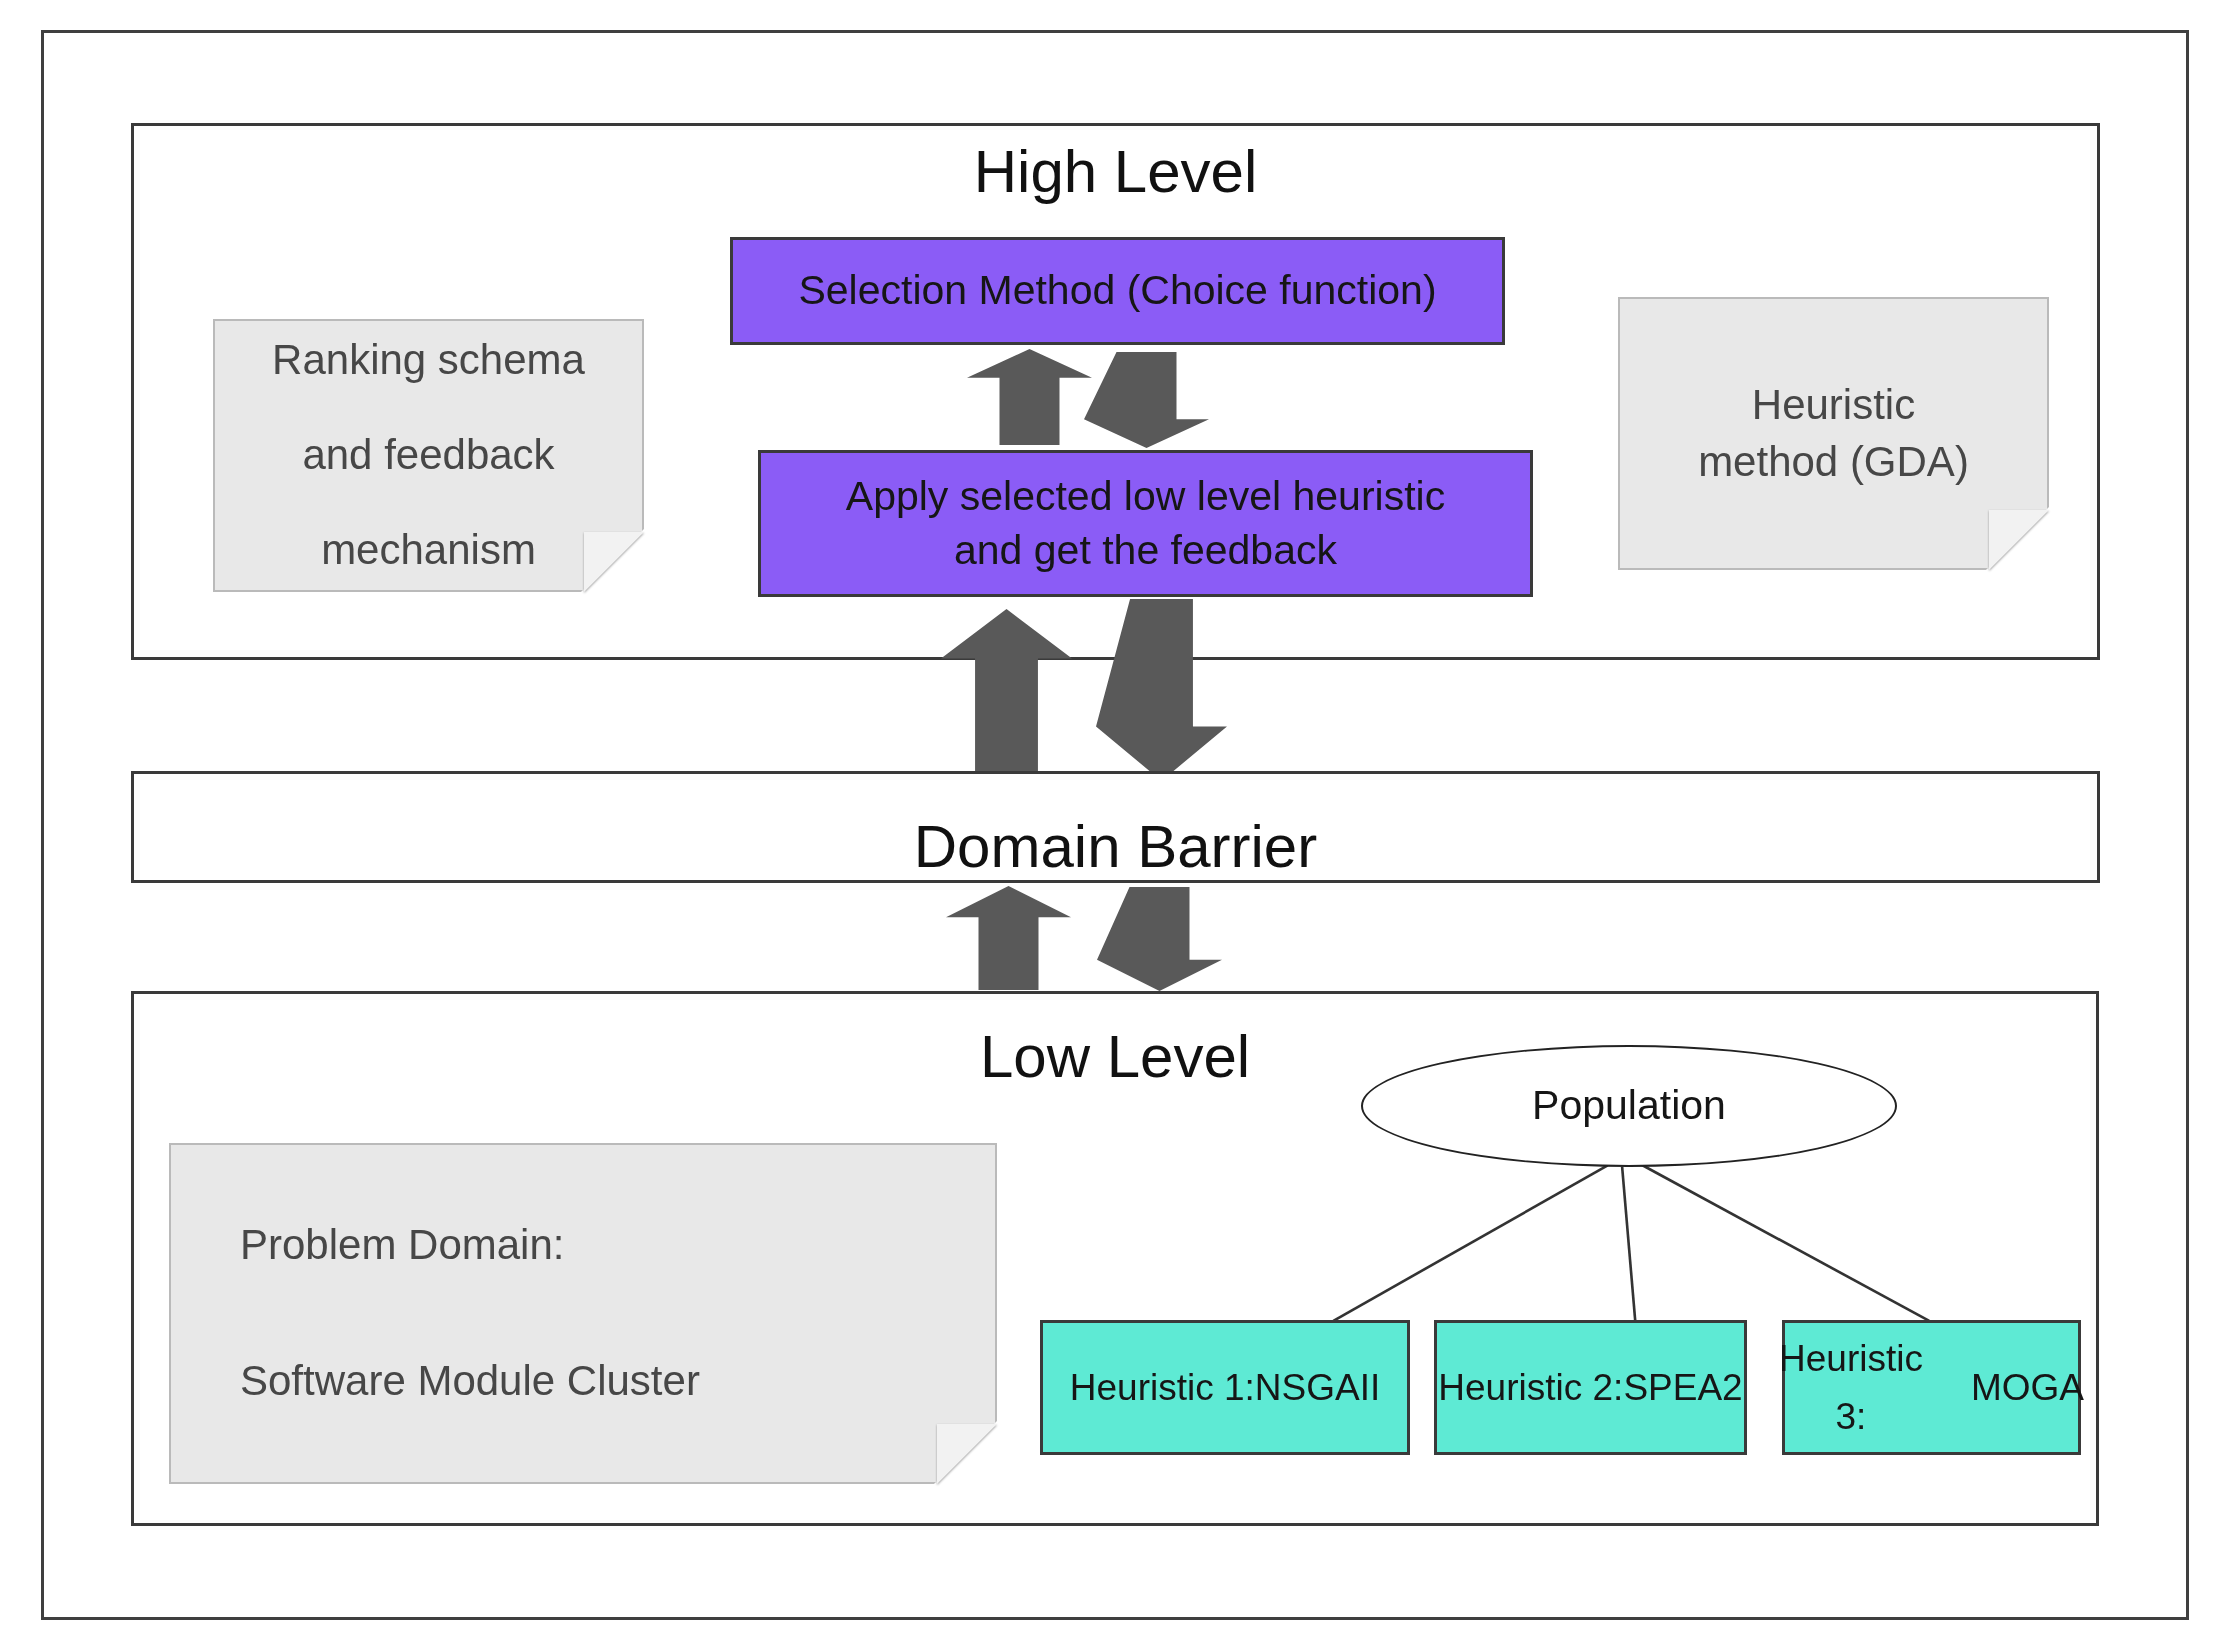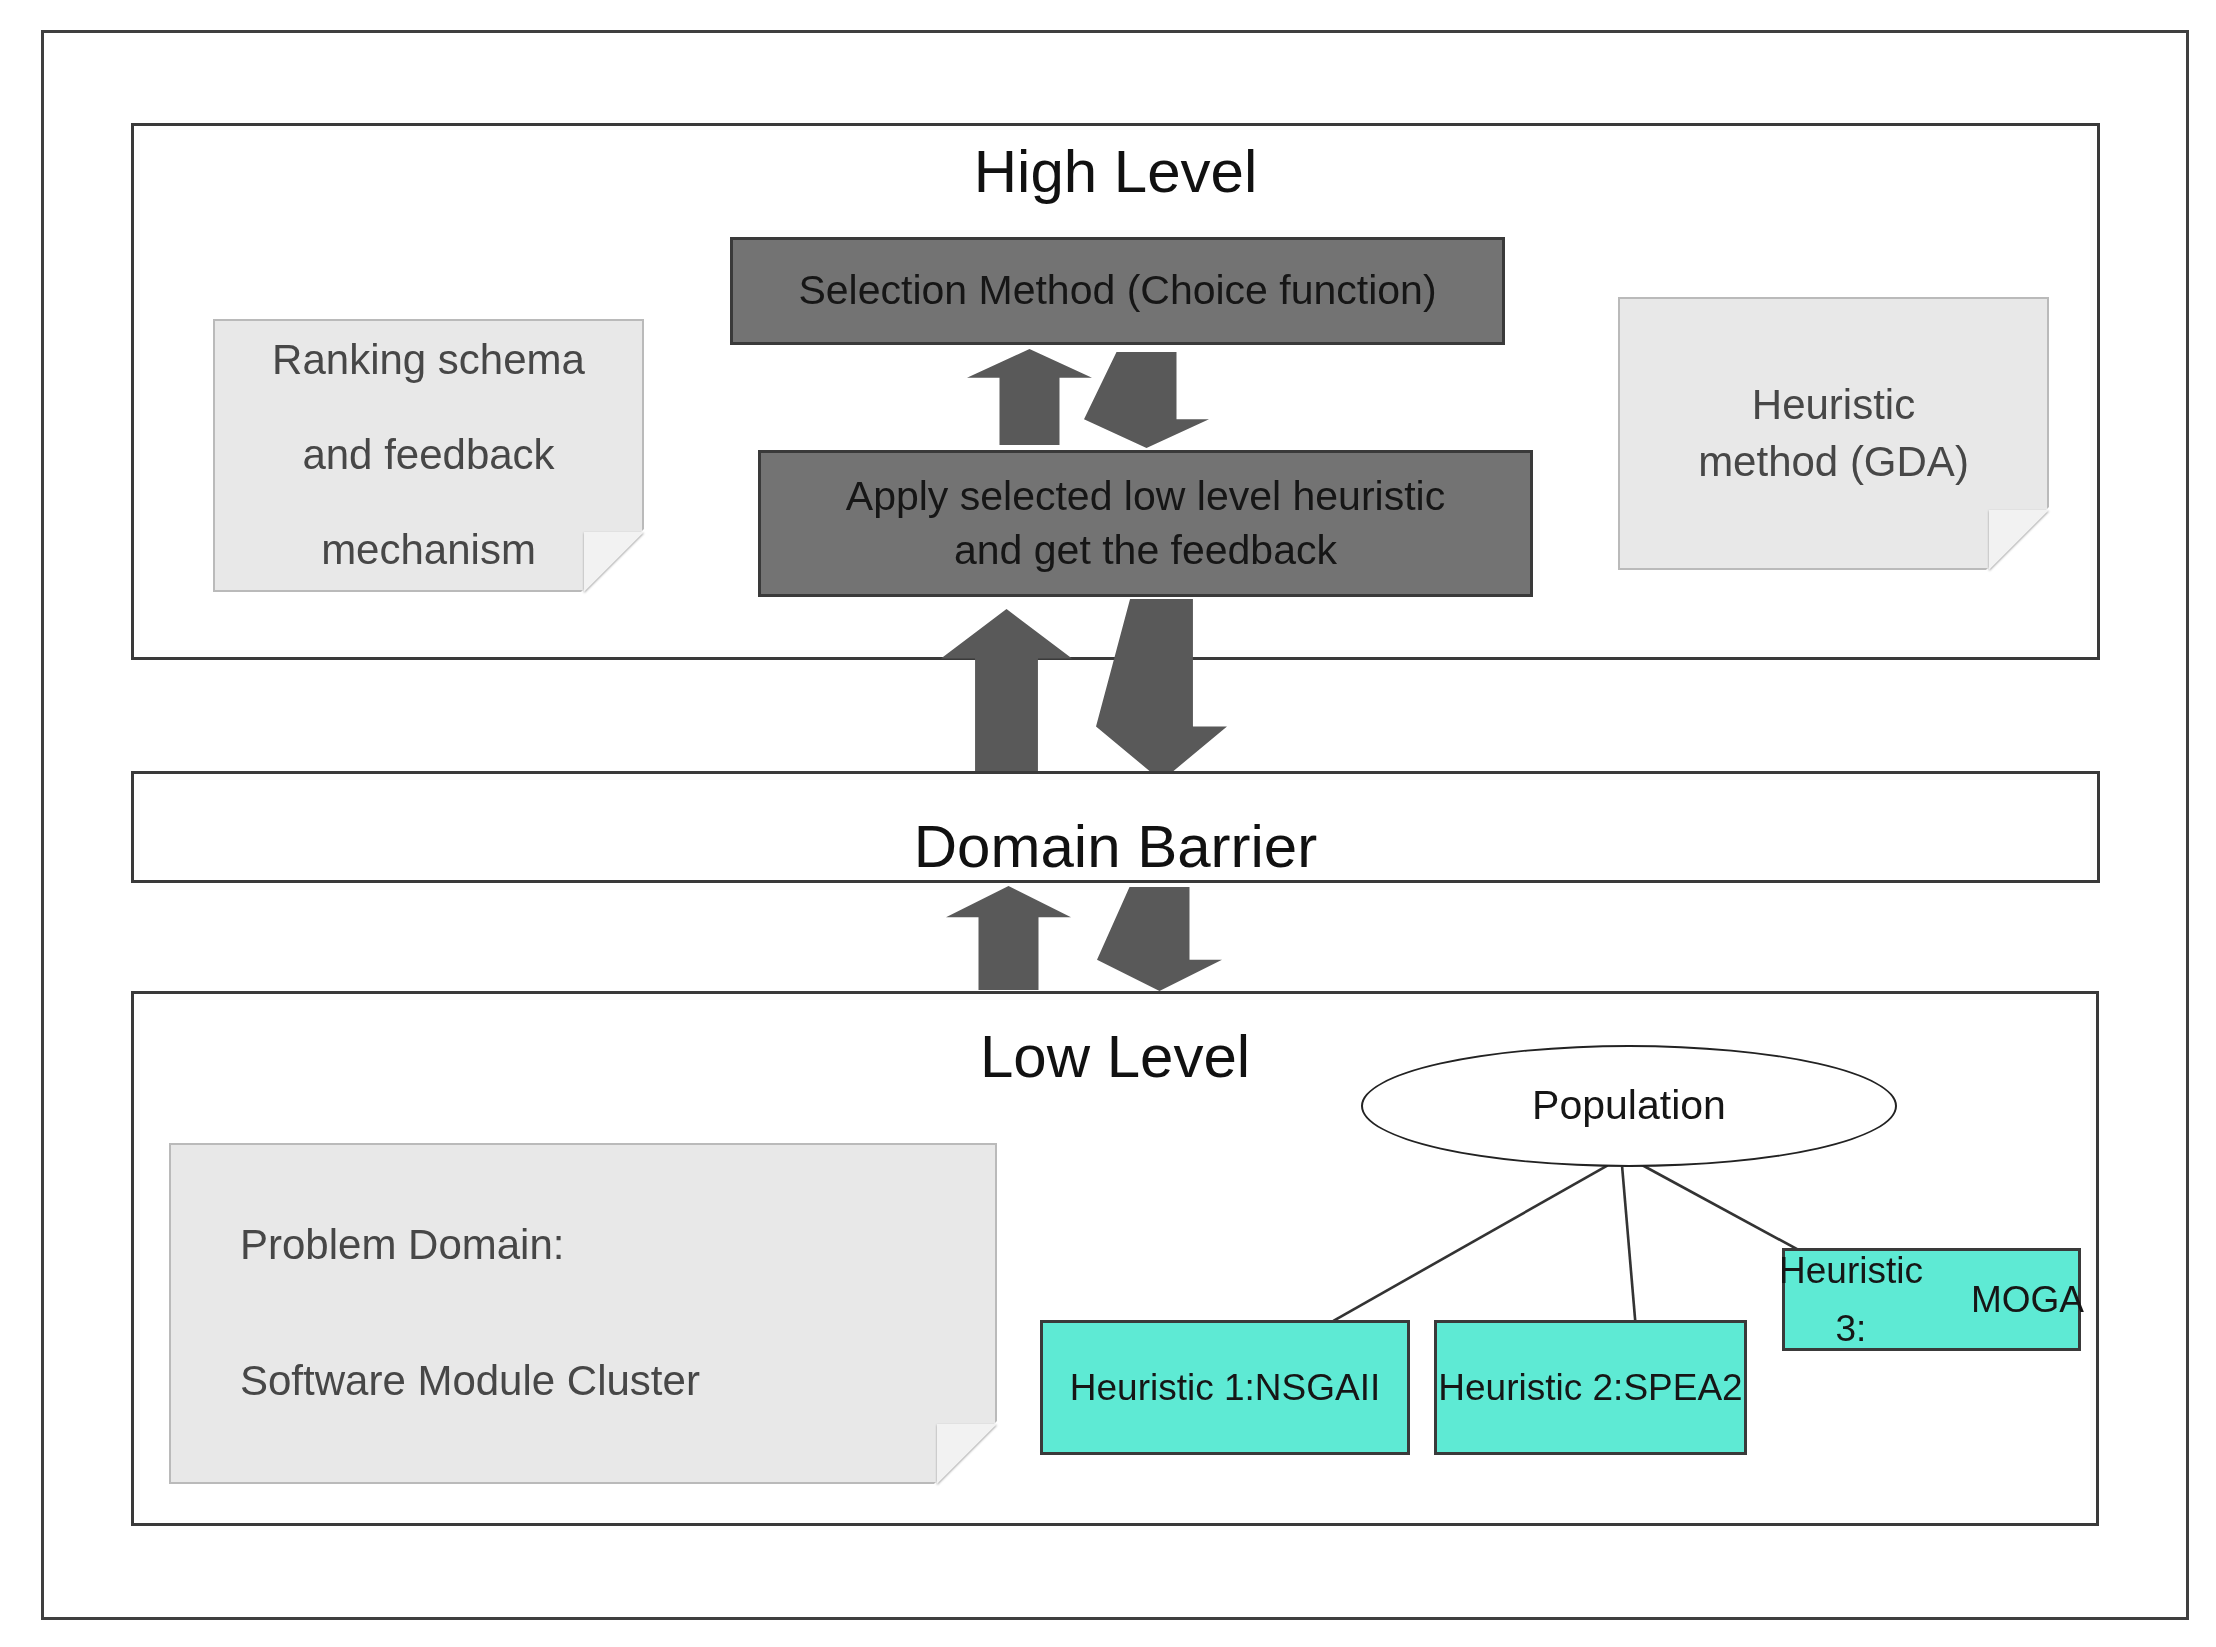--- a/index.html
+++ b/index.html
@@ -1,21 +1,21 @@
 <!DOCTYPE html>
 <html style="font-size:10.5px"><head>
 <meta charset="utf-8">
 <style>
   html,body{margin:0;padding:0;background:#ffffff;}
   body{font-family:"Liberation Sans", sans-serif;color:#1a1a1a;}
   .canvas{position:relative;width:2216px;height:1647px;background:#ffffff;overflow:hidden;}
   .abs{position:absolute;box-sizing:border-box;}
   .frame{border:3.3px solid #3f3f3f;background:#ffffff;}
   .section{border:3.9px solid #3a3a3a;background:#ffffff;}
-  .whitebox{border:3.9px solid #3a3a3a;background:#737373;display:flex;flex-direction:column;align-items:center;justify-content:center;text-align:center;}
+  .whitebox{border:3.9px solid #3a3a3a;background:#8b5cf6;display:flex;flex-direction:column;align-items:center;justify-content:center;text-align:center;}
   .section-title{font-size:60px;line-height:1.1;color:#111111;text-align:center;white-space:nowrap;}
   .boxlabel{font-size:41px;line-height:1.3;color:#161616;}
   .note{background:#e8e8e8;border:2px solid #bababa;display:flex;flex-direction:column;justify-content:center;align-items:center;text-align:center;}
   .note-text{font-size:42px;line-height:1.35;color:#474747;}
   .fold-cut{position:absolute;right:-2px;bottom:-2px;width:0;height:0;border-style:solid;border-width:0 0 63px 63px;border-color:transparent transparent #ffffff transparent;}
   .fold-flap{position:absolute;right:-2px;bottom:-2px;width:0;height:0;border-style:solid;border-width:60px 60px 0 0;border-color:#f2f2f2 transparent transparent transparent;filter:drop-shadow(0 1.3px 1.3px #9a9a9a);}
   .arrow{background:#595959;}
   .arrow-up{clip-path:polygon(50% 0, 100% 30%, 74% 30%, 74% 100%, 26% 100%, 26% 30%, 0 30%);}
   .arrow-down{clip-path:polygon(26% 0, 74% 0, 74% 70%, 100% 70%, 50% 100%, 0 70%);}
   .ellipse{border:2px solid #222222;border-radius:50%;background:#ffffff;display:flex;align-items:center;justify-content:center;}
@@ -92,19 +92,19 @@
   </div>
 
   <div class="abs heurbox" style="left:1040px;top:1320px;width:370px;height:135px;">
     <div class="heur-text">Heuristic 1:</div>
     <div class="heur-text">NSGAII</div>
   </div>
   <div class="abs heurbox" style="left:1434px;top:1320px;width:313px;height:135px;">
     <div class="heur-text">Heuristic 2:</div>
     <div class="heur-text">SPEA2</div>
   </div>
-  <div class="abs heurbox" style="left:1782px;top:1248px;width:299px;height:103px;gap:48px;">
+  <div class="abs heurbox" style="left:1782px;top:1320px;width:299px;height:135px;gap:48px;">
     <div class="heur-text">Heuristic 3:</div>
     <div class="heur-text">MOGA</div>
   </div>
 
 </div>
 
 
 </body></html>

